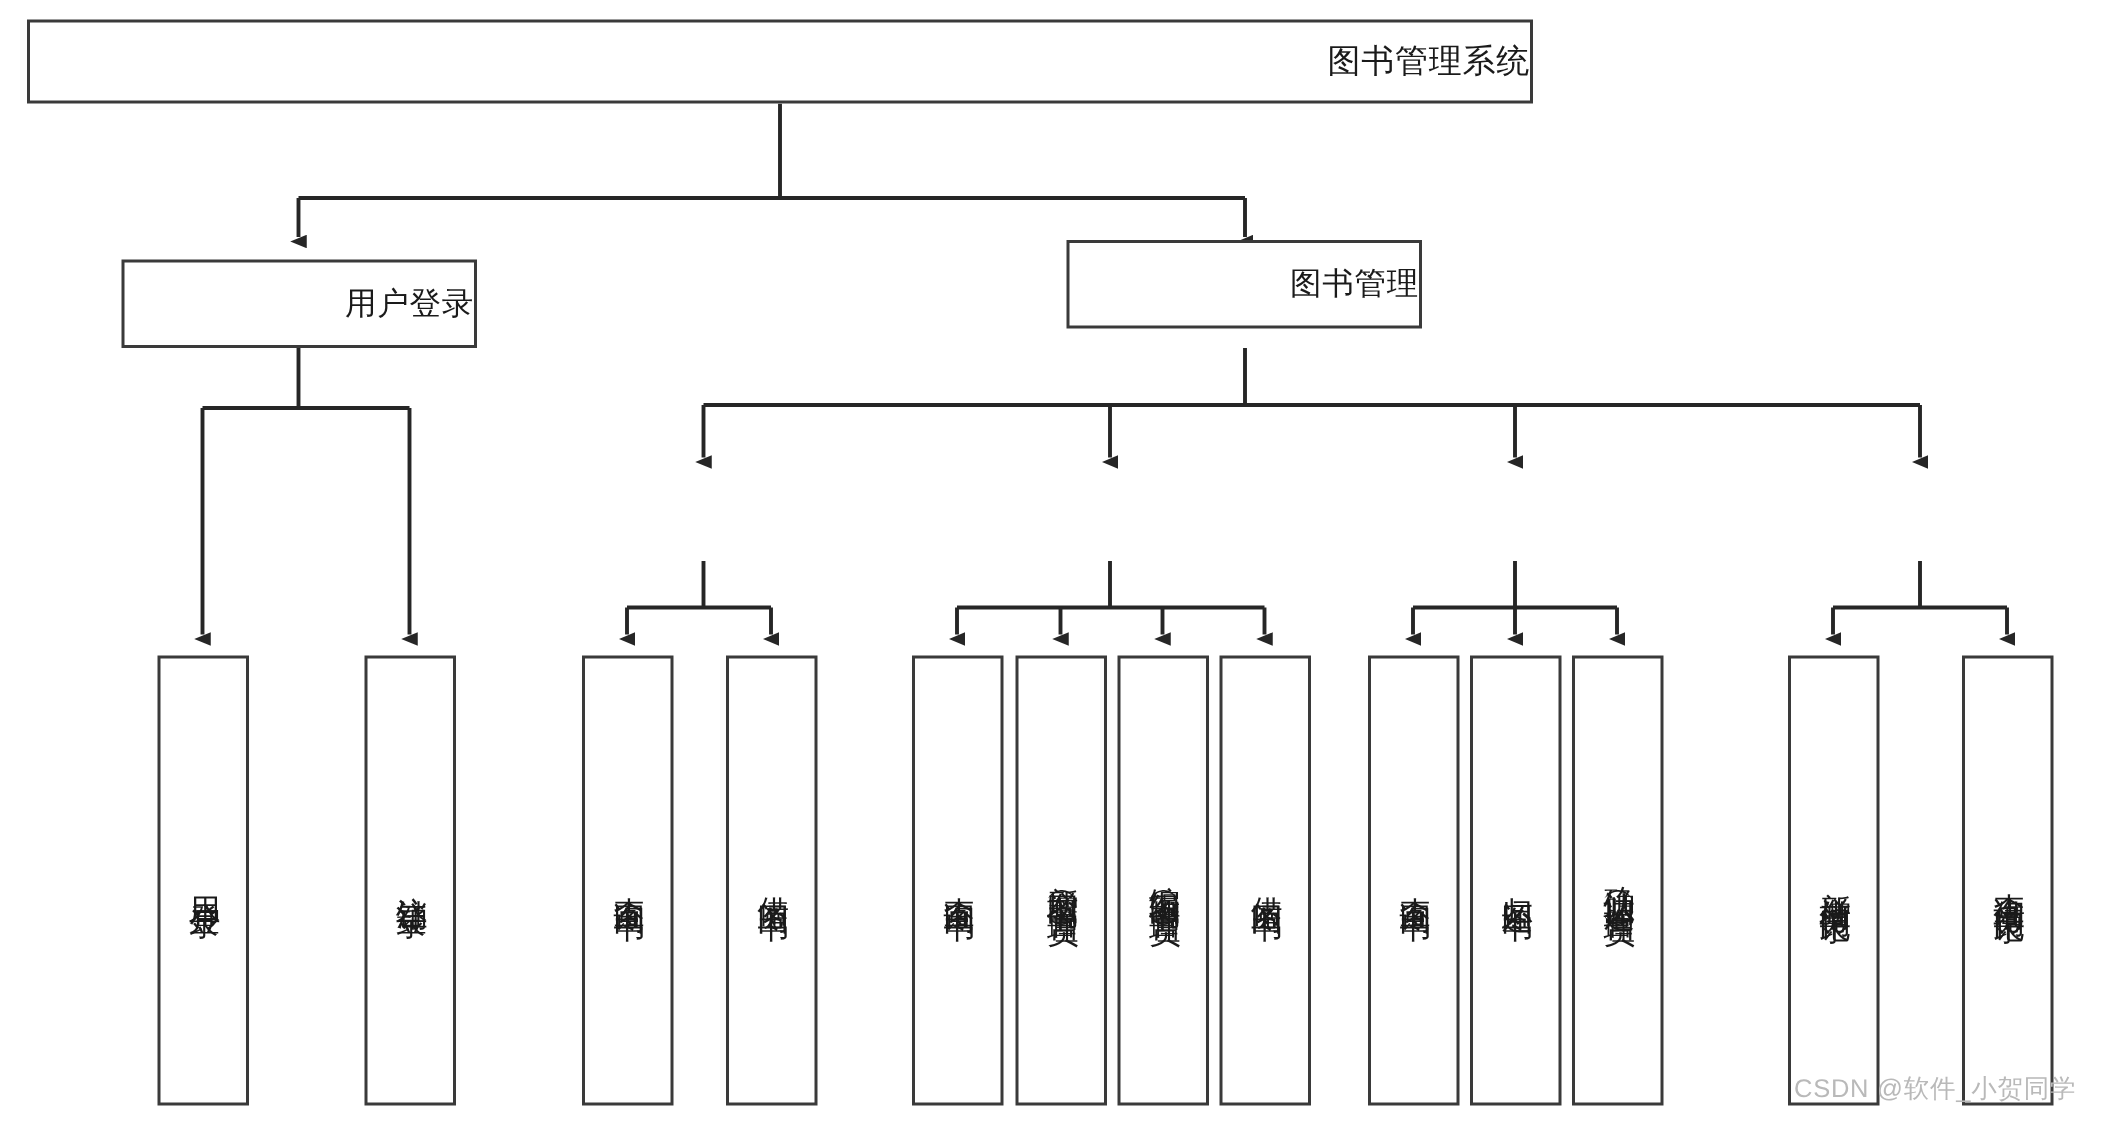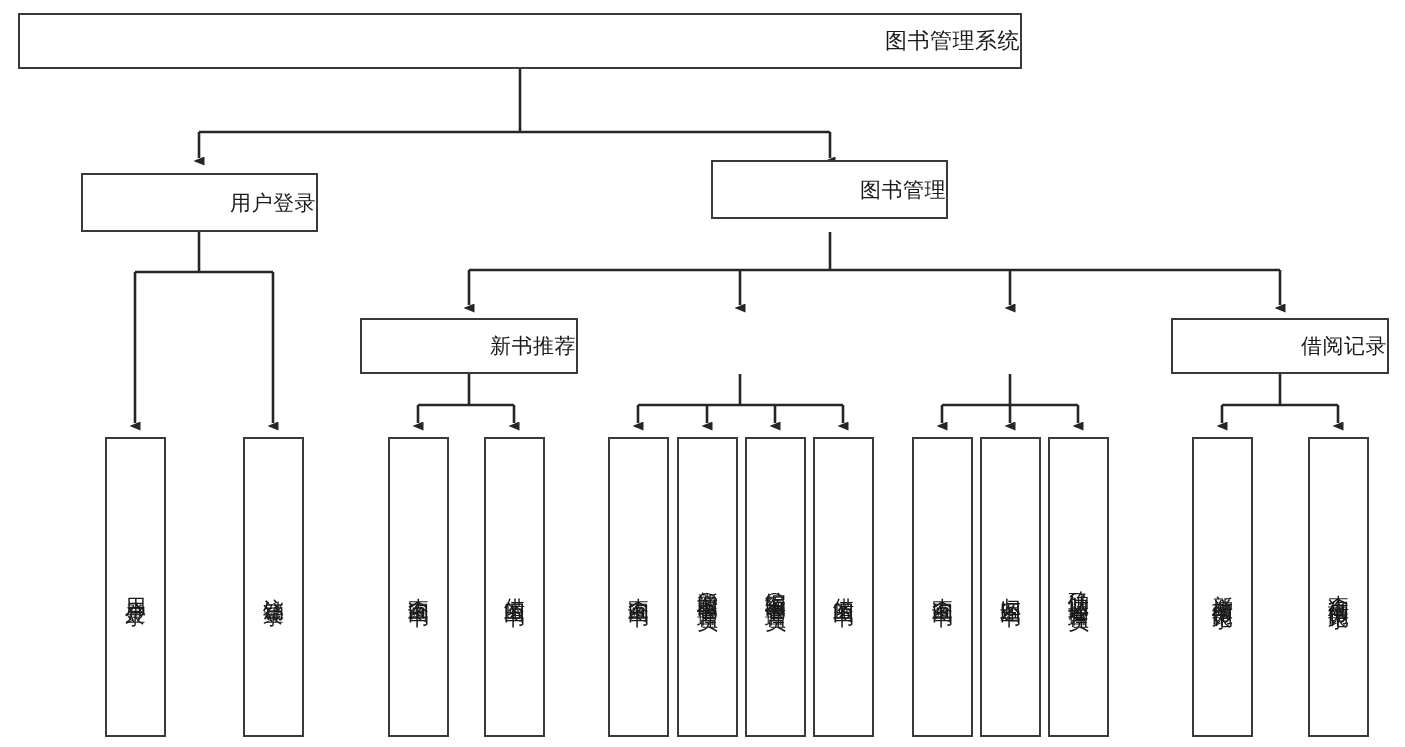--- a/index.html
+++ b/index.html
@@ -127,26 +127,20 @@
     <span>图书管理系统</span>
   </div>
 
   <div class="node horiz" style="left:81px; top:173px; width:237px; height:59px;">
     <span>用户登录</span>
   </div>
   <div class="node horiz" style="left:711px; top:160px; width:237px; height:59px;">
     <span>图书管理</span>
   </div>
 
-  <div class="node horiz" style="left:360px; top:318px; width:218px; height:56px;">
-    <span>新书推荐</span>
-  </div>
-  <div class="node horiz" style="left:1171px; top:318px; width:218px; height:56px;">
-    <span>借阅记录</span>
-  </div>
 
   <div class="node vert" style="left:105px; top:437px; width:61px; height:300px;">
     <span class="vtext">用户登录</span>
   </div>
   <div class="node vert" style="left:243px; top:437px; width:61px; height:300px;">
     <span class="vtext">注销登录</span>
   </div>
 
   <div class="node vert" style="left:388px; top:437px; width:61px; height:300px;">
     <span class="vtext">查询图书</span>
@@ -178,14 +172,15 @@
     <span class="vtext">确认归还（管理员）</span>
   </div>
 
   <div class="node vert" style="left:1192px; top:437px; width:61px; height:300px;">
     <span class="vtext">新增借阅记录</span>
   </div>
   <div class="node vert" style="left:1308px; top:437px; width:61px; height:300px;">
     <span class="vtext">查询借阅记录</span>
   </div>
 
+  <div class="watermark" style="left:1196px; top:714px;">CSDN @软件_小贺同学</div>
 
 </div>
 
 </body></html>

